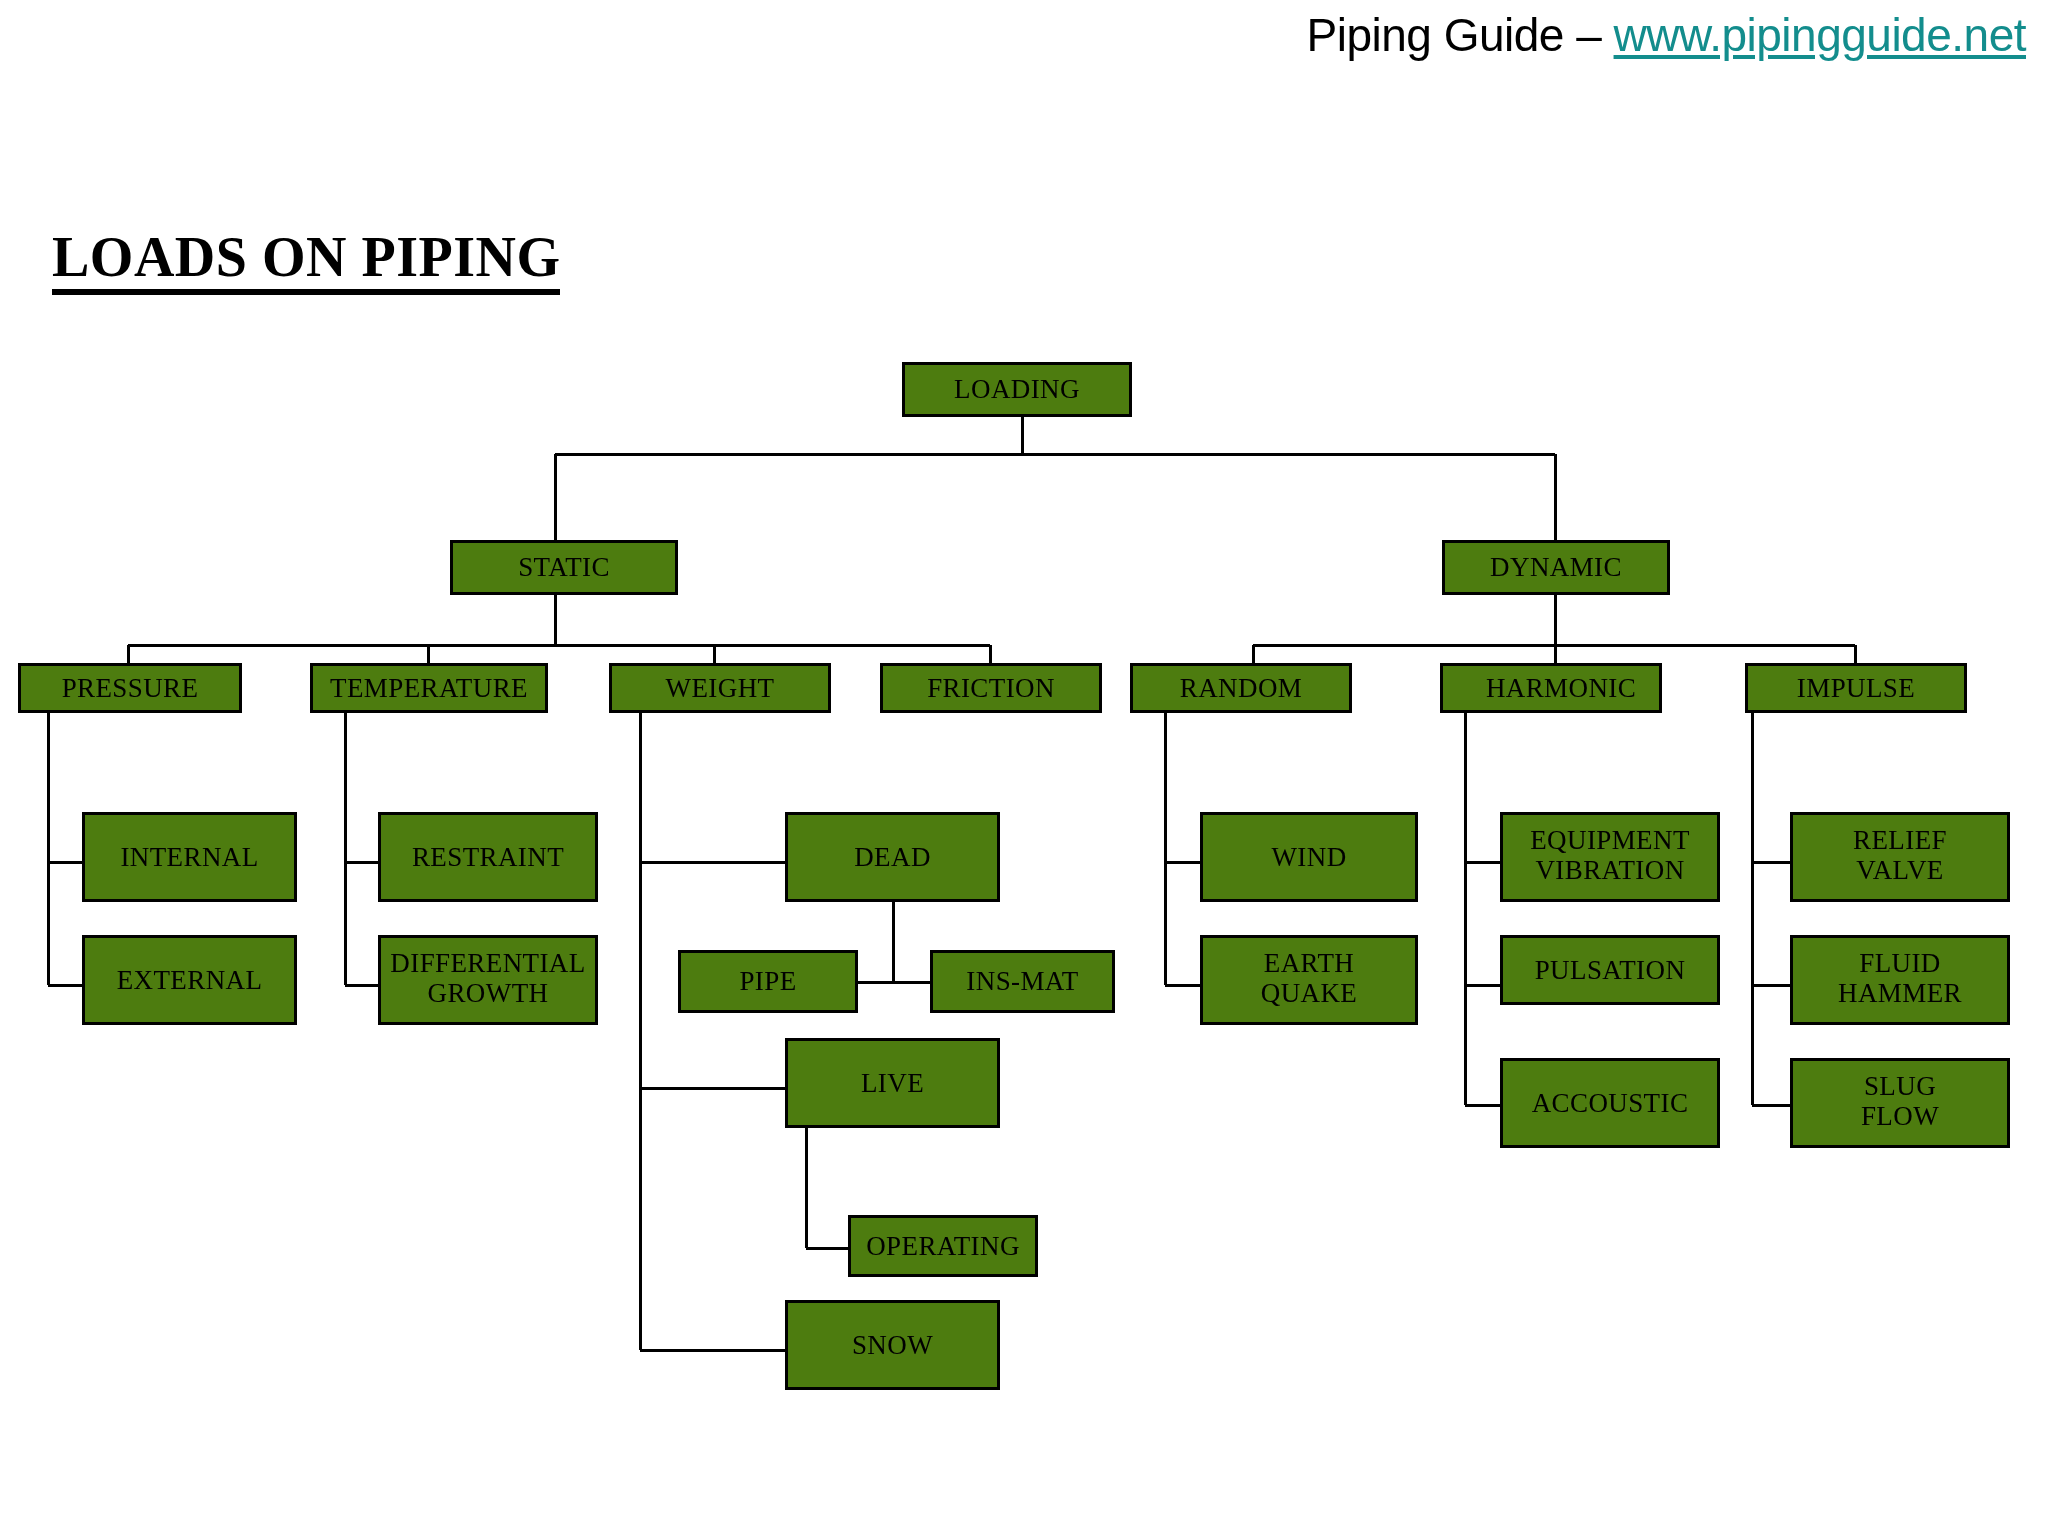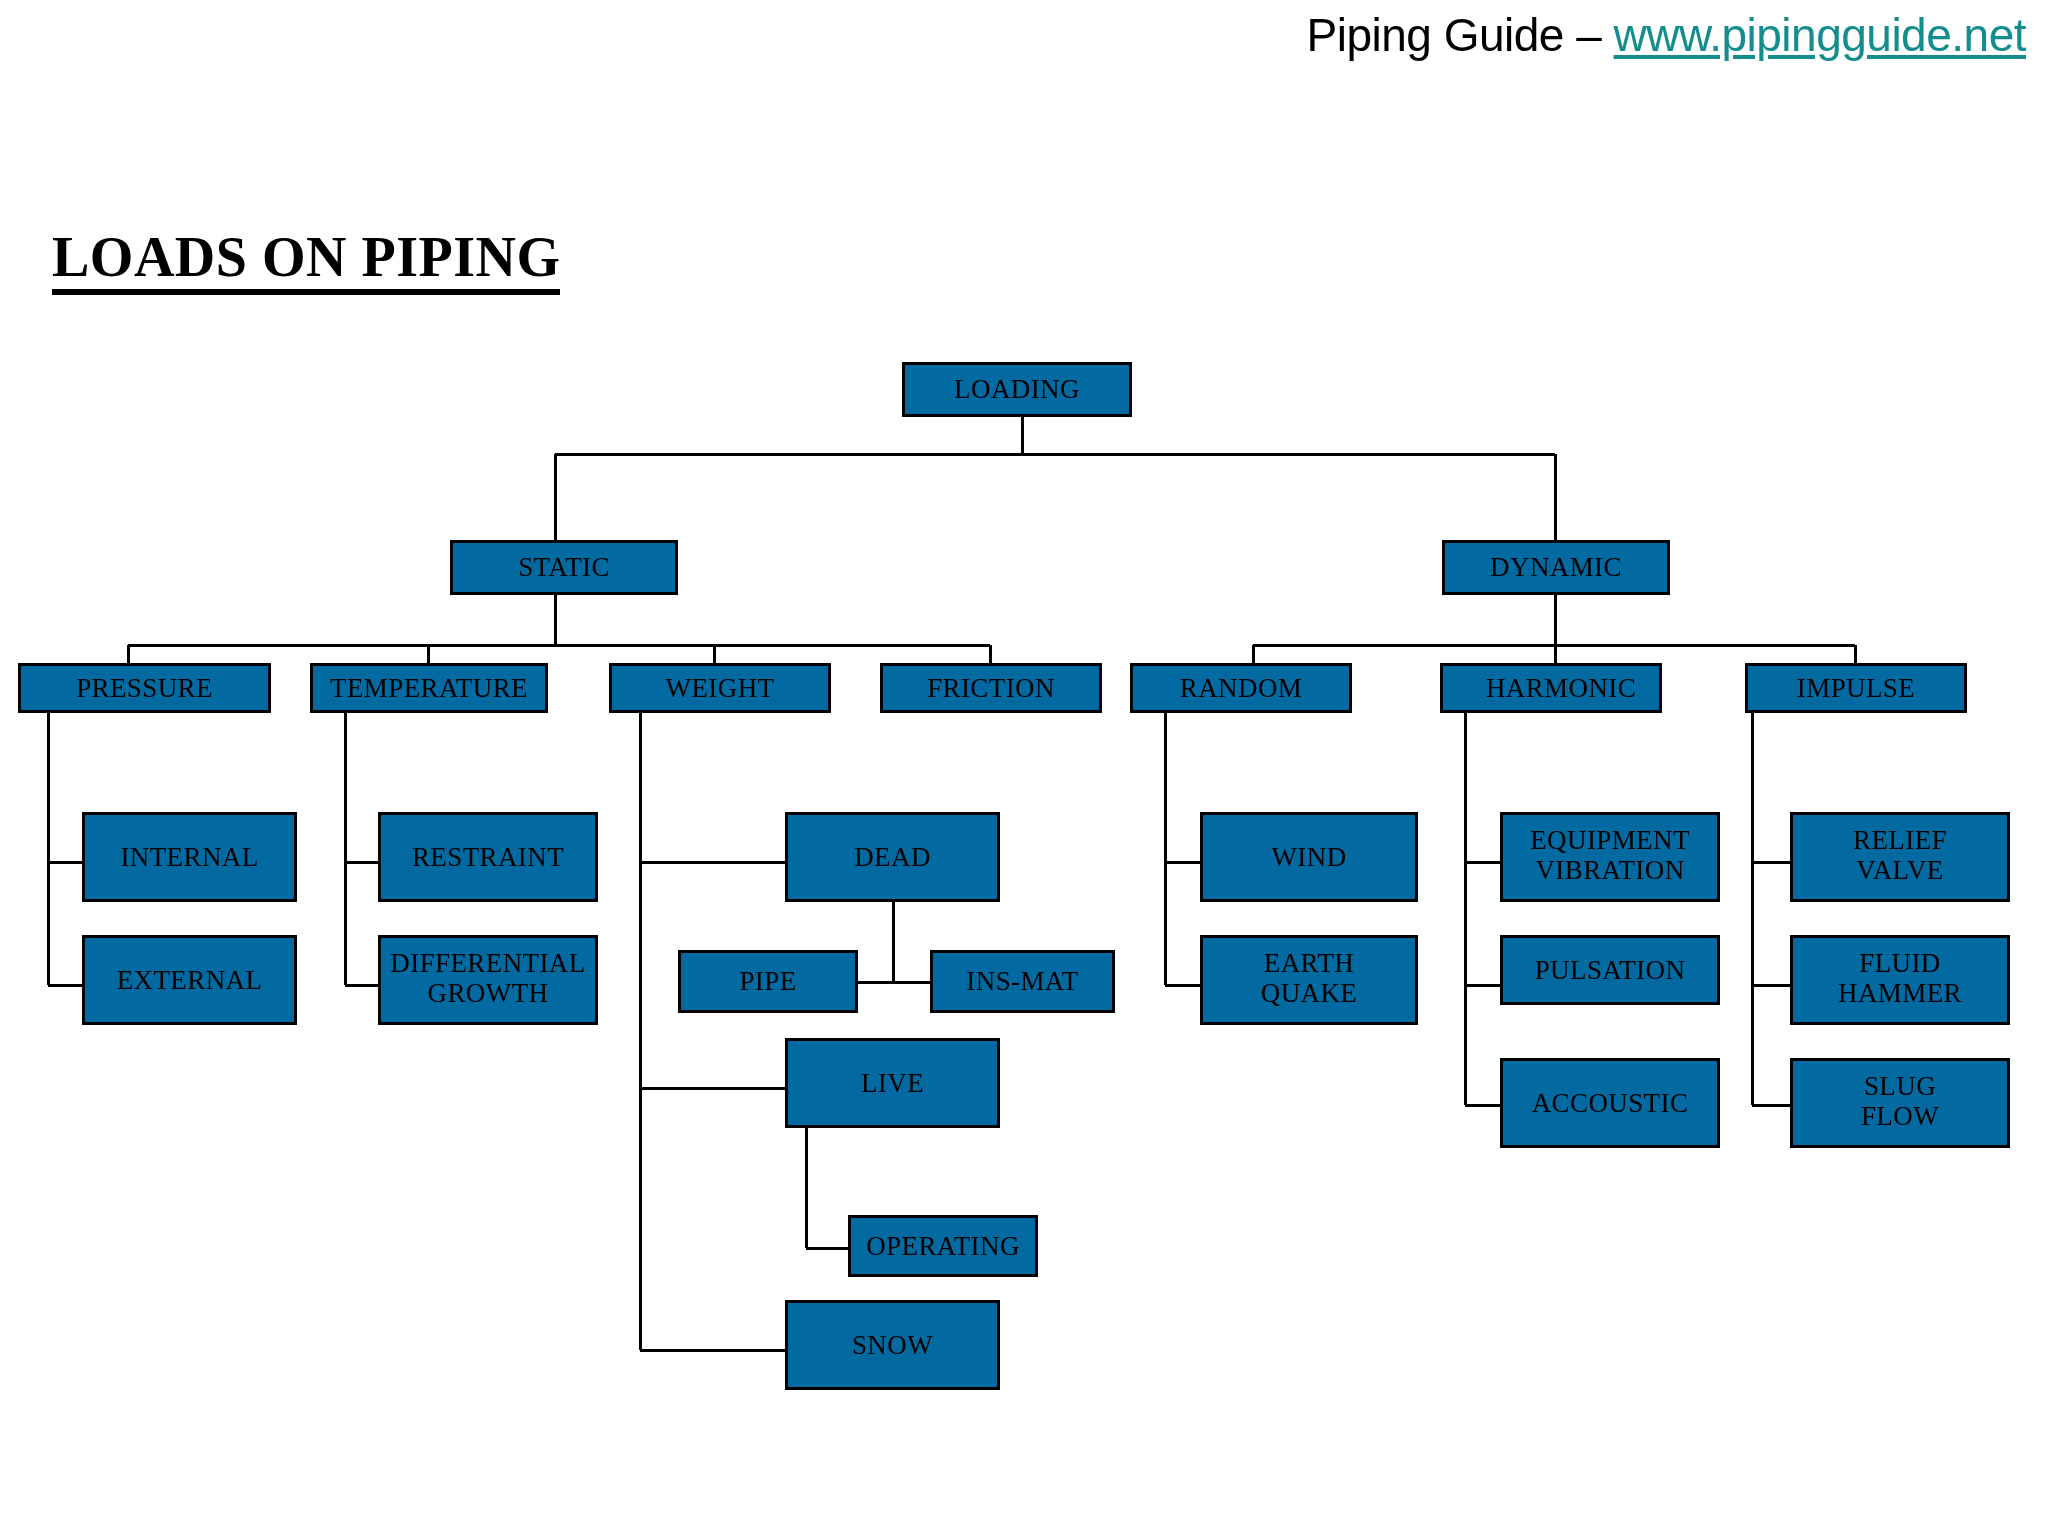--- a/index.html
+++ b/index.html
@@ -61,21 +61,21 @@
     position: absolute;
     left: 0;
     top: 0;
     width: 2048px;
     height: 1536px;
   }
   .node {
     position: absolute;
     box-sizing: border-box;
     border: 3px solid #000000;
-    background: #0369a1;
+    background: #4d7c0f;
     display: flex;
     align-items: center;
     justify-content: center;
     text-align: center;
     color: #000000;
     line-height: 1.12;
     font-size: 27px;
     letter-spacing: 0.4px;
     padding: 2px 4px;
   }
@@ -155,21 +155,21 @@
       <span class="txt">LOADING</span>
     </div>
 
     <div class="node" style="left:450px; top:540px; width:228px; height:55px;">
       <span class="txt">STATIC</span>
     </div>
     <div class="node" style="left:1442px; top:540px; width:228px; height:55px;">
       <span class="txt">DYNAMIC</span>
     </div>
 
-    <div class="node" style="left:18px; top:663px; width:253px; height:50px;">
+    <div class="node" style="left:18px; top:663px; width:224px; height:50px;">
       <span class="txt">PRESSURE</span>
     </div>
     <div class="node" style="left:310px; top:663px; width:238px; height:50px;">
       <span class="txt">TEMPERATURE</span>
     </div>
     <div class="node" style="left:603px; top:663px; width:222px; height:50px;margin-left:6px;">
       <span class="txt">WEIGHT</span>
     </div>
     <div class="node" style="left:880px; top:663px; width:222px; height:50px;">
       <span class="txt">FRICTION</span>

